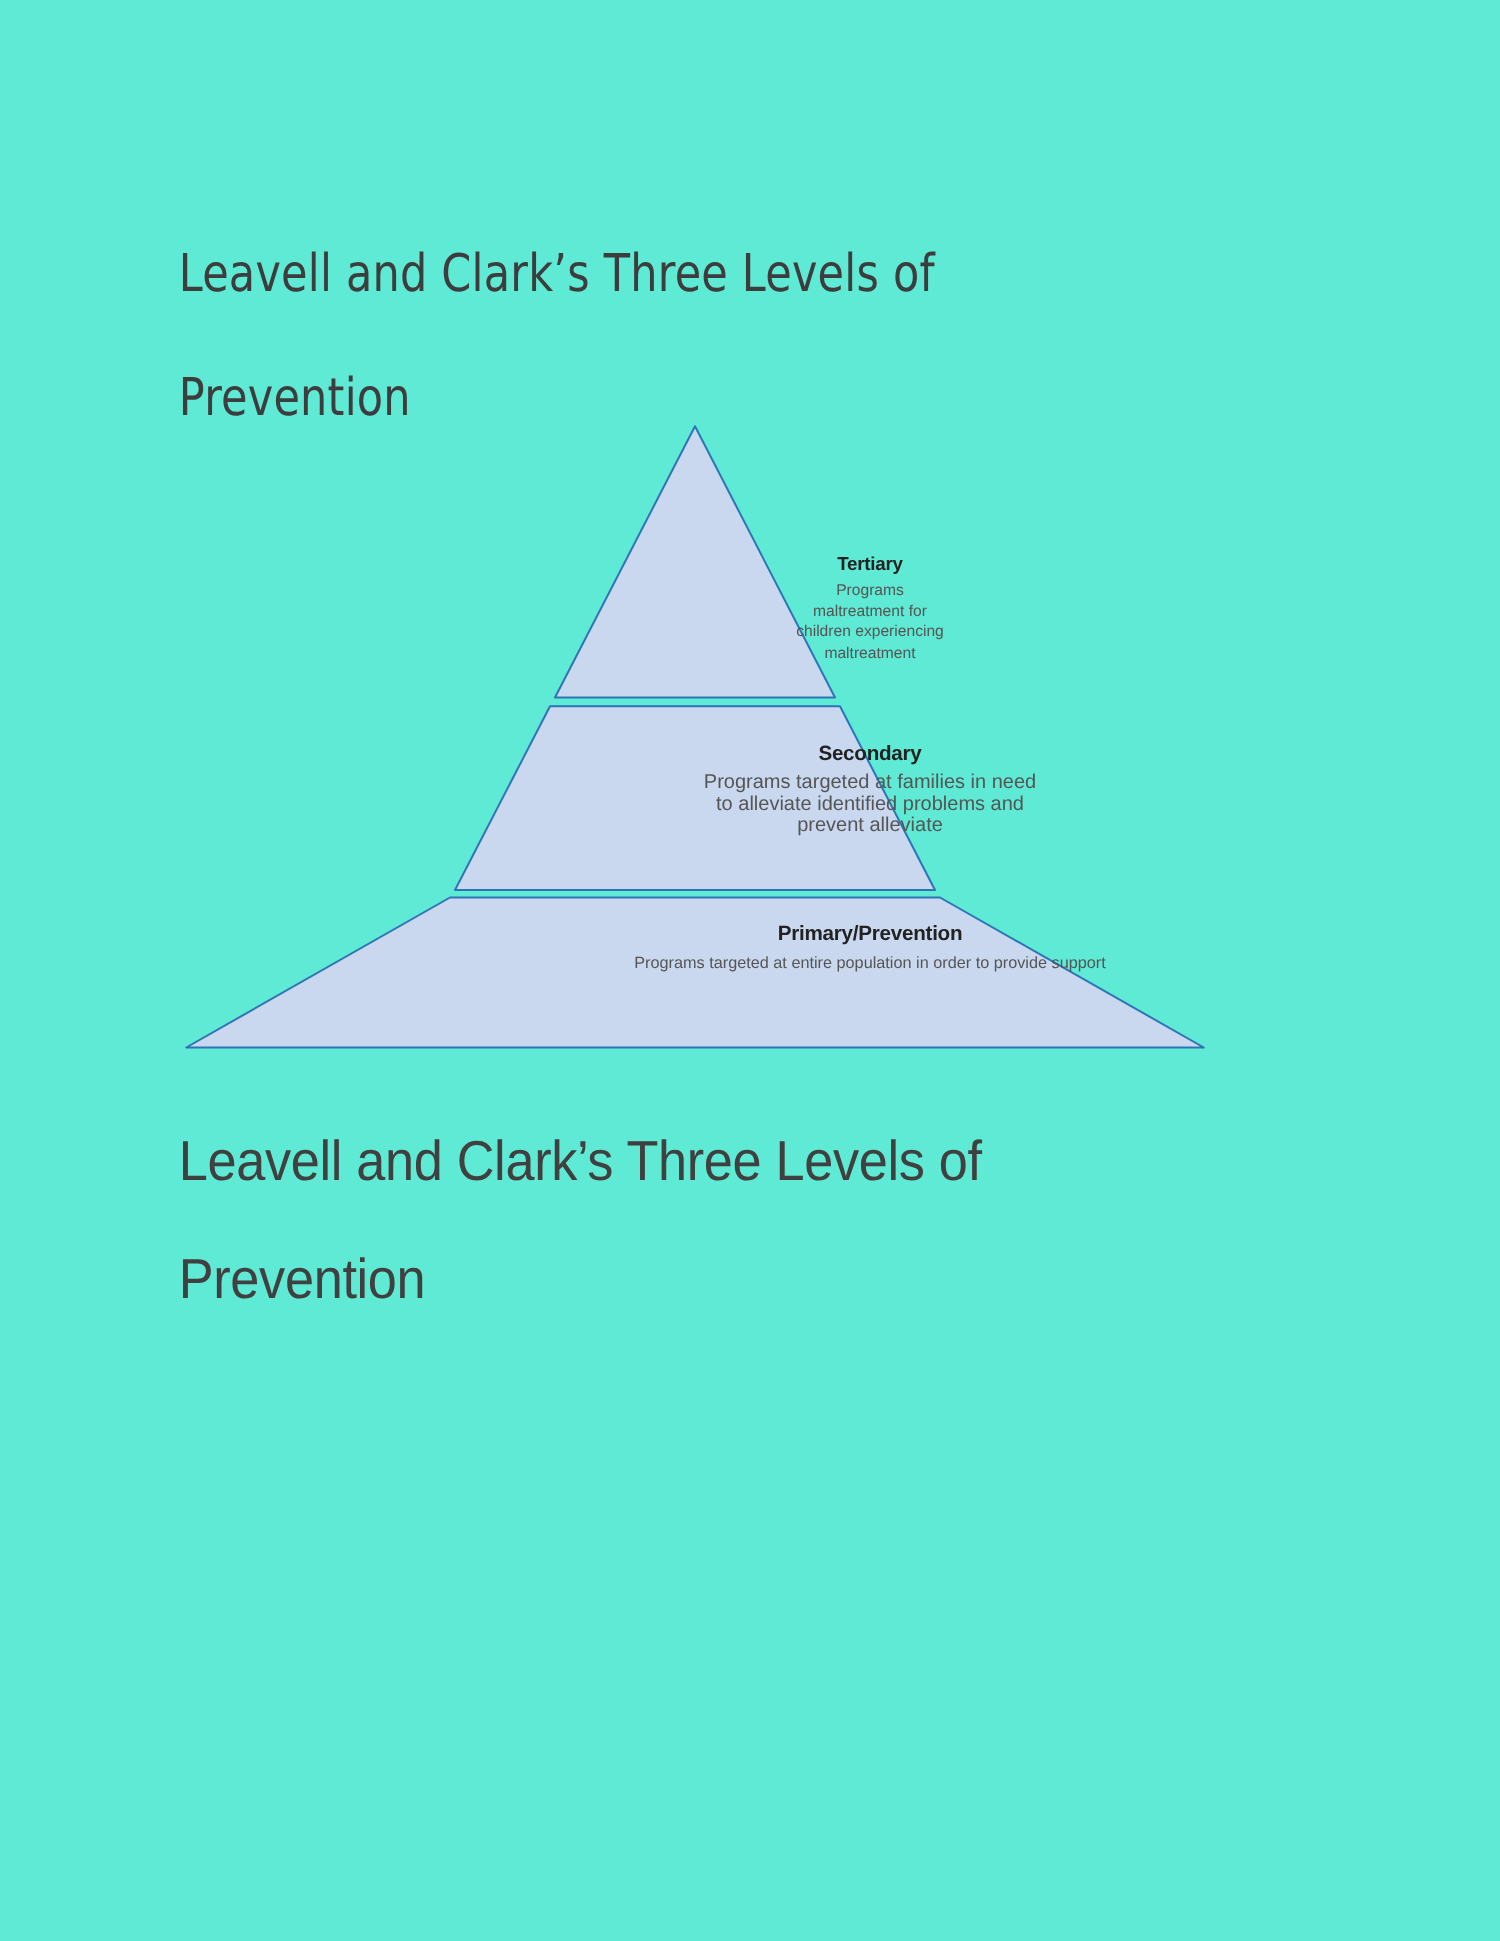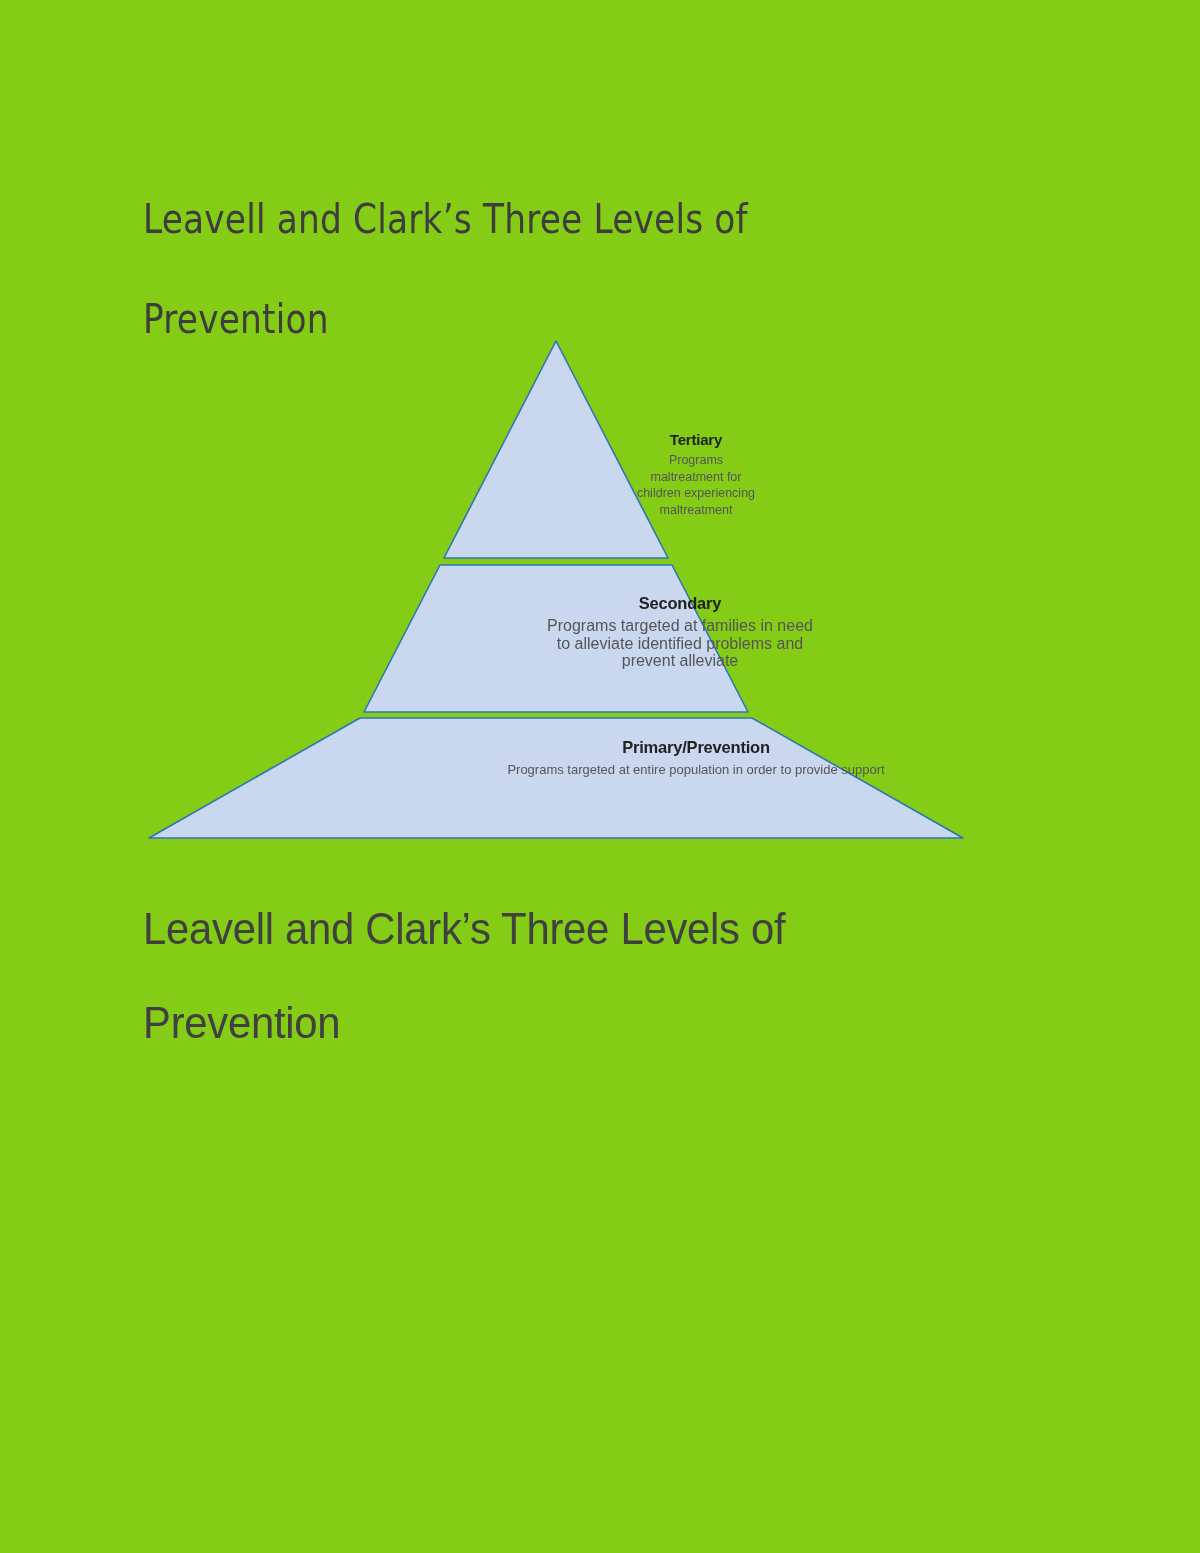--- a/index.html
+++ b/index.html
@@ -12,21 +12,21 @@
     width: 1200px;
     height: 1553px;
     position: relative;
     font-family: "Liberation Sans", sans-serif;
     -webkit-font-smoothing: antialiased;
   }
 
   .page {
     position: absolute;
     inset: 0;
-    background: #84cc16;
+    background: #5eead4;
     overflow: hidden;
   }
 
   
   .heading-top {
     position: absolute;
     left: 143px;
     top: 142px;
     width: 860px;
     font-family: "DejaVu Sans", sans-serif;
@@ -70,29 +70,29 @@
   }
   .tier-desc {
     display: block;
     font-weight: 400;
     color: #555555;
   }
 
   
   .tier-tertiary {
     left: 416px;
-    top: 100px;
+    top: 112px;
     width: 280px;
   }
   .tier-tertiary .tier-title { font-size: 15px; line-height: 20px; margin-bottom: 2px; }
   .tier-tertiary .tier-desc  { font-size: 12.5px; line-height: 16.5px; }
 
   
   .tier-secondary {
-    left: 340px;
+    left: 356px;
     top: 262px;
     width: 400px;
   }
   .tier-secondary .tier-title { font-size: 16.5px; line-height: 22px; margin-bottom: 3px; }
   .tier-secondary .tier-desc  { font-size: 16px; line-height: 17.5px; }
 
   
   .tier-primary {
     left: 186px;
     top: 406px;

